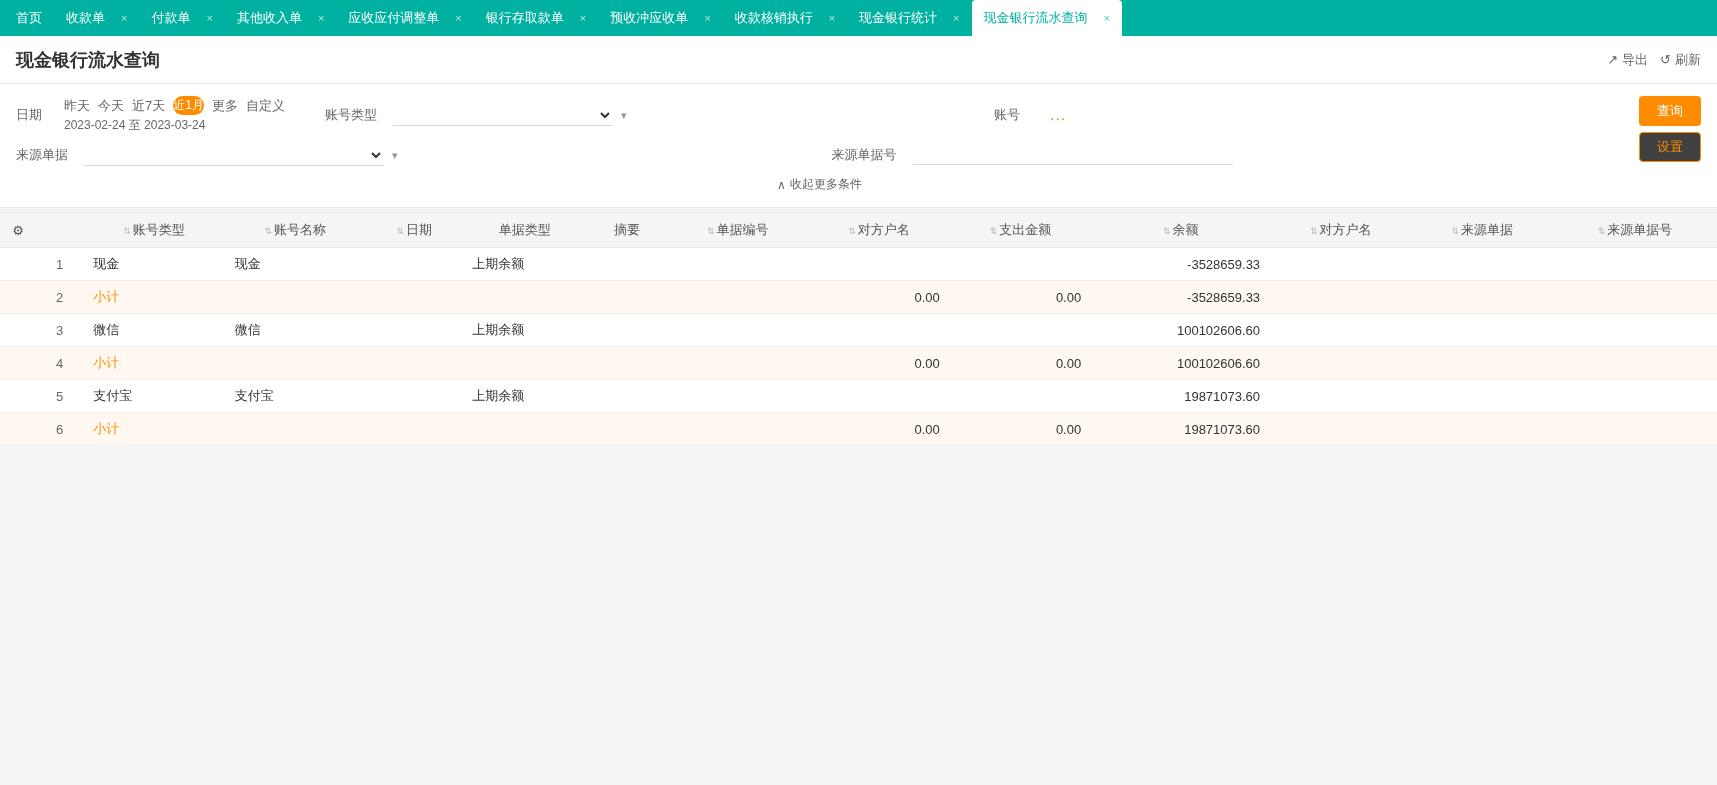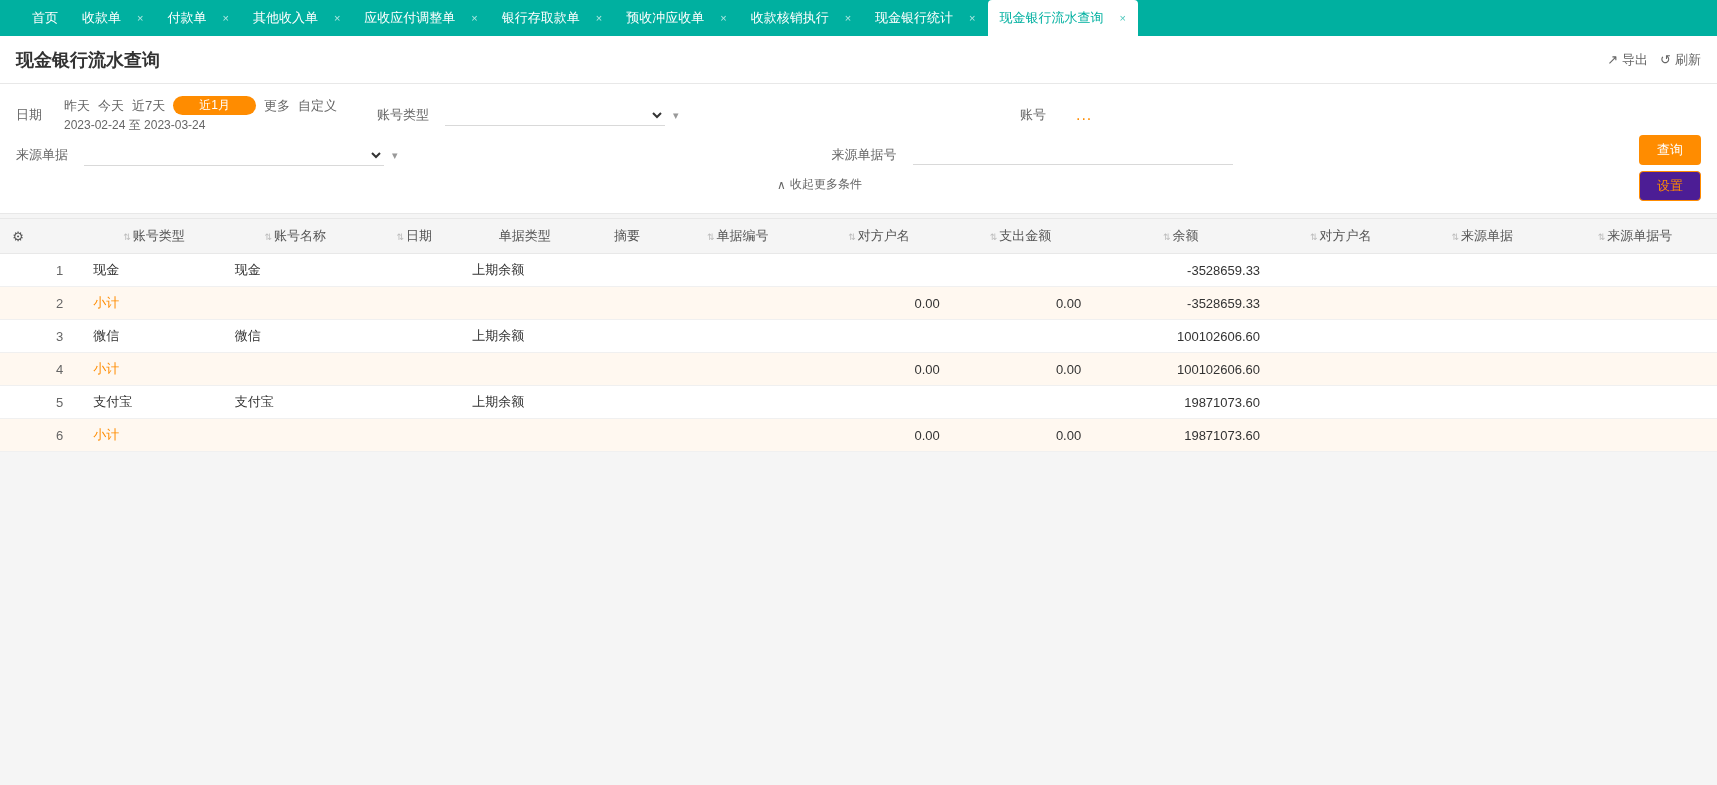--- a/index.html
+++ b/index.html
@@ -4,21 +4,21 @@
   <style>
     * { box-sizing: border-box; margin: 0; padding: 0; }
     body { font-family: 'Microsoft YaHei', Arial, sans-serif; font-size: 13px; background: #f5f5f5; color: #333; }
 
     
     .top-nav {
       background: #00b0a0;
       display: flex;
       align-items: flex-end;
       height: 36px;
-      padding: 0 20px;
+      padding: 0 4px;
       overflow: hidden;
     }
     .nav-item {
       color: #fff;
       padding: 0 12px;
       height: 36px;
       line-height: 36px;
       cursor: pointer;
       white-space: nowrap;
       font-size: 13px;
@@ -102,21 +102,21 @@
     }
     .date-shortcut {
       cursor: pointer;
       color: #666;
       text-align: center;
     }
     .date-shortcut.active {
       background: #ff8c00;
       color: #fff;
       border-radius: 10px;
-      padding: 1px 26px;
+      padding: 1px 0;
       font-size: 12px;
     }
     .date-range {
       font-size: 12px;
       color: #666;
       margin-top: 2px;
     }
     .date-block {
       display: flex;
       flex-direction: column;
@@ -141,36 +141,35 @@
       background: #ff8c00;
       color: #fff;
       border: none;
       border-radius: 4px;
       padding: 5px 18px;
       font-size: 13px;
       cursor: pointer;
       height: 30px;
     }
     .btn-settings {
-      background: #4c1d95;
+      background: #404040;
       color: #ff8c00;
       border: 1px solid #ff8c00;
       border-radius: 4px;
       padding: 4px 14px;
       font-size: 13px;
       cursor: pointer;
       height: 30px;
     }
 
     .btn-area {
       display: flex;
       flex-direction: column;
       gap: 6px;
       margin-left: 16px;
-      margin-top: 39px;
     }
 
     .filter-section {
       display: flex;
       flex-wrap: nowrap;
       align-items: flex-start;
       gap: 0;
     }
     .filter-main {
       flex: 1;

